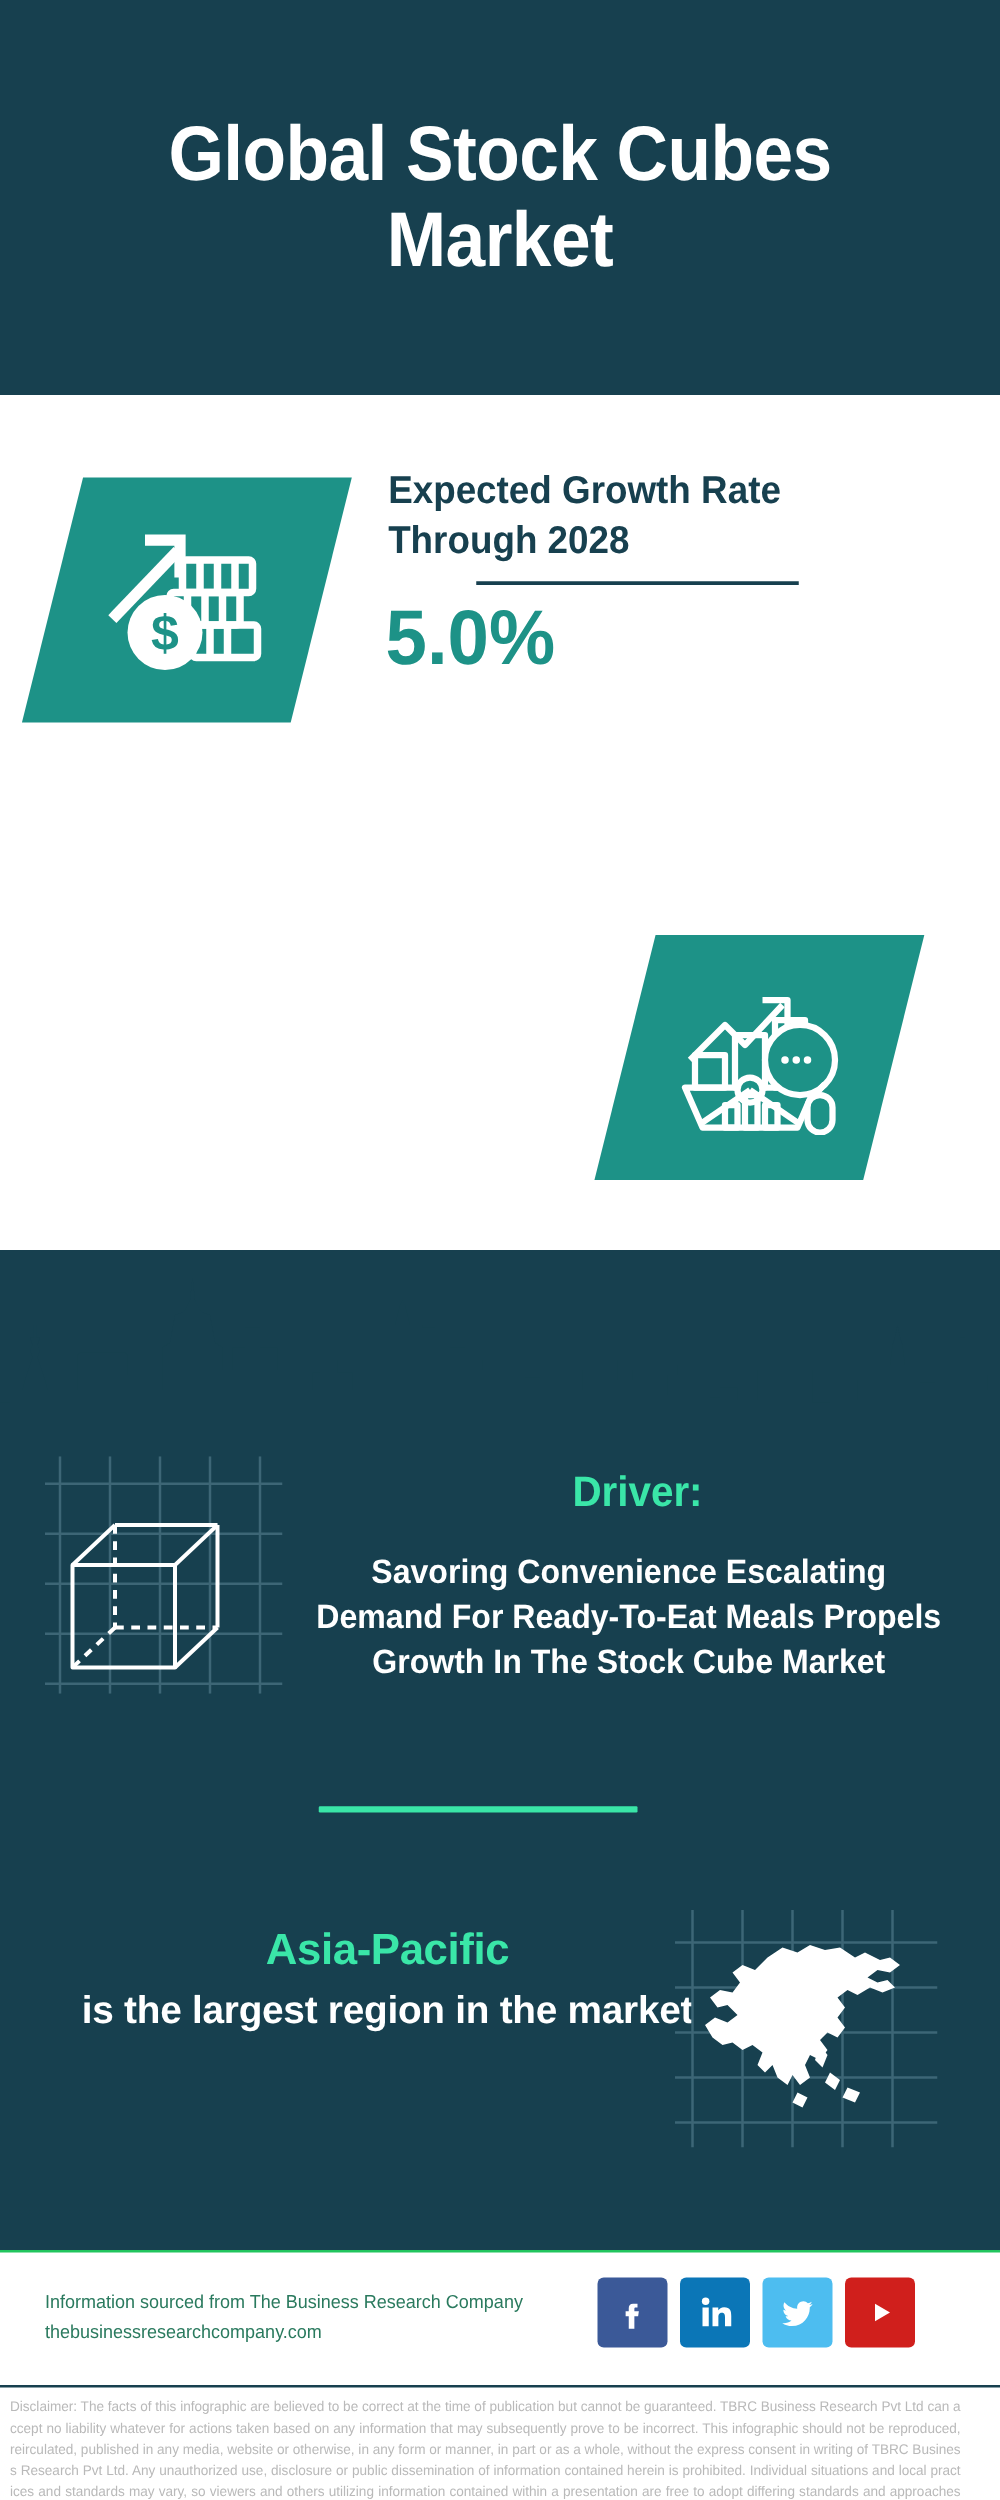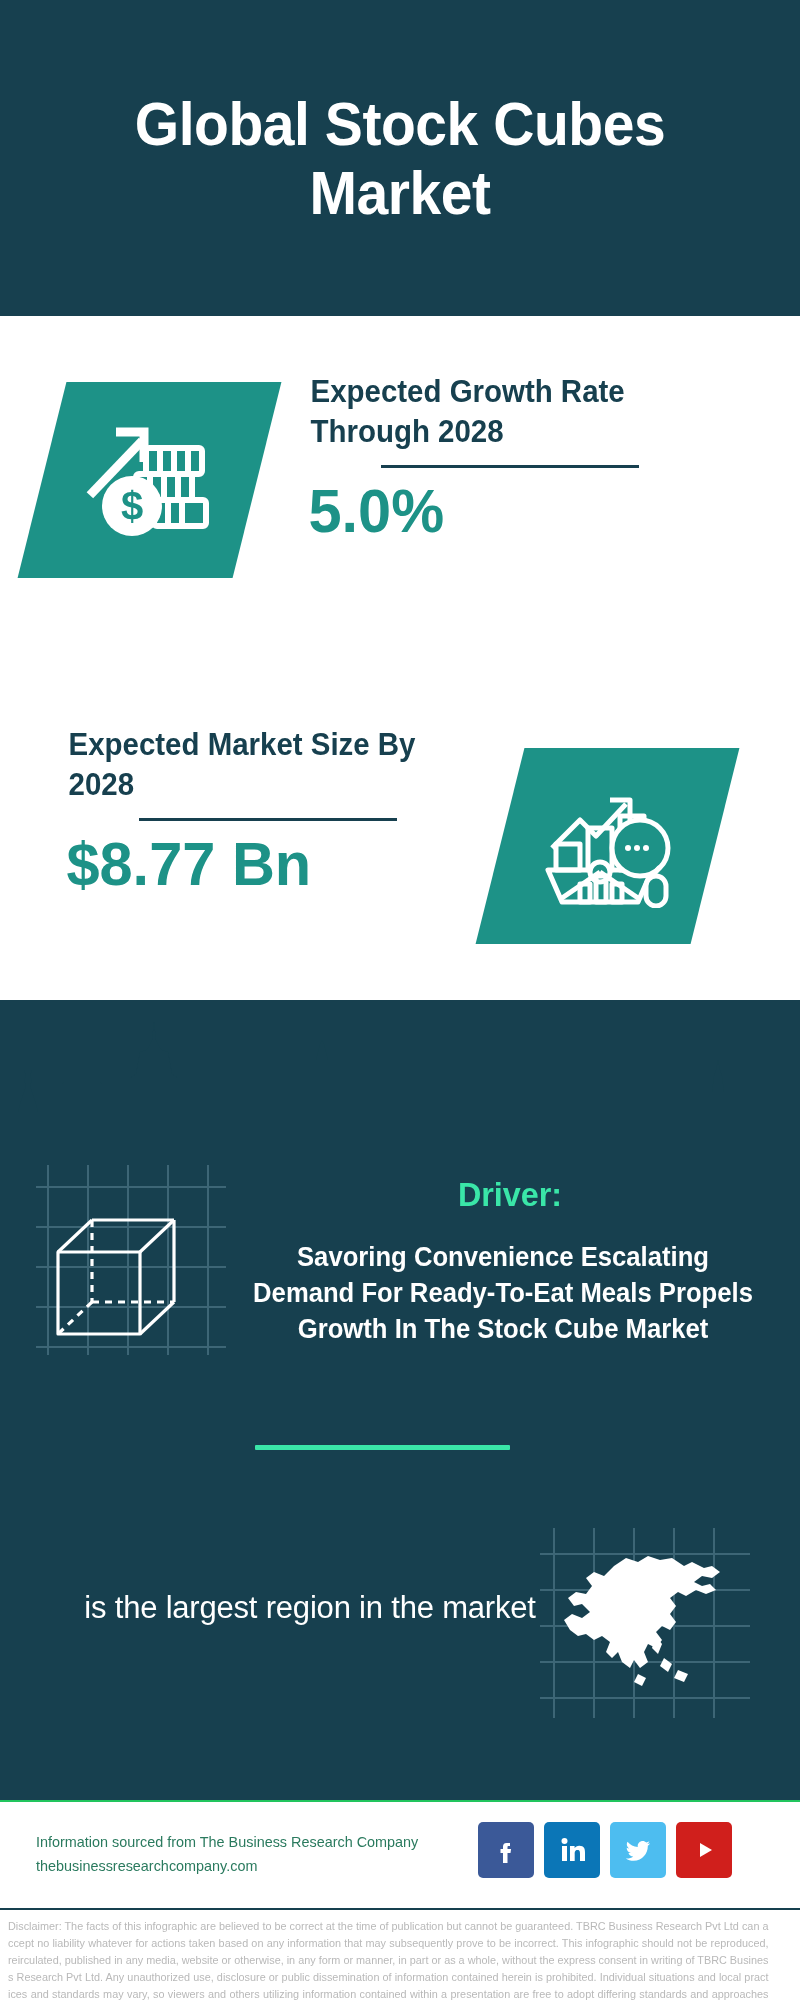--- a/index.html
+++ b/index.html
@@ -127,21 +127,21 @@
     color: #3ae6a8;
     font-size: 35px;
     font-weight: 700;
     text-align: center;
     letter-spacing: -0.3px;
   }
   .region-sub {
     position: absolute;
     color: #ffffff;
     font-size: 31px;
-    font-weight: 400;
+    font-weight: 700;
     line-height: 1.26;
     text-align: center;
     letter-spacing: -0.2px;
   }
 
   
   .footer {
     position: absolute;
     left: 0; top: 1800px;
     width: 800px; height: 110px;
@@ -224,25 +224,20 @@
       <text x="48" y="100" font-family="'Liberation Sans',sans-serif" font-size="40" font-weight="700" fill="#1d9287" text-anchor="middle">$</text>
     </svg>
   </div>
 
   <div class="stat-block" style="left:300px; top:372px; width:420px;">
     <div class="stat-label">Expected Growth Rate Through 2028</div>
     <div class="stat-rule" style="width:258px;"></div>
     <div class="stat-value">5.0%</div>
   </div>
 
-  <div class="stat-block" style="left:58px; top:725px; width:420px;">
-    <div class="stat-label">Expected Market Size By 2028</div>
-    <div class="stat-rule" style="width:258px;"></div>
-    <div class="stat-value">$8.77 Bn</div>
-  </div>
 
   <div class="para" style="left:500px; top:748px; width:215px; height:196px;">
     <svg width="136" height="124" viewBox="0 0 136 124">
       <g fill="none" stroke="#ffffff" stroke-width="5" stroke-linejoin="round">
         <polyline points="12,64 40,36 56,52 86,20"></polyline>
         <polyline points="70,16 90,16 90,36"></polyline>
         <rect x="16" y="60" width="24" height="26"></rect>
         <rect x="48" y="44" width="24" height="42"></rect>
         <rect x="80" y="32" width="24" height="54"></rect>
         <path d="M8 86 h104 l-14 32 h-76 Z"></path>
@@ -316,20 +311,21 @@
       <line x1="40" y1="94" x2="122" y2="94"></line>
       <line x1="40" y1="94" x2="6" y2="126"></line>
     </g>
   </svg>
 
   <div class="driver-title" style="left:250px; top:1175px; width:520px;">Driver:</div>
   <div class="driver-body" style="left:238px; top:1240px; width:530px;">Savoring Convenience Escalating Demand For Ready-To-Eat Meals Propels Growth In The Stock Cube Market</div>
 
   <div class="green-rule" style="left:255px; top:1445px; width:255px;"></div>
 
+  <div class="region-title" style="left:60px; top:1540px; width:500px;">Asia-Pacific</div>
   <div class="region-sub" style="left:60px; top:1588px; width:500px;">is the largest region in the market</div>
 
   <svg class="grid-bg" style="left:540px; top:1528px;" width="210" height="190" viewBox="0 0 210 190">
     <g stroke="#3d6676" stroke-width="2">
       <line x1="0" y1="26" x2="210" y2="26"></line>
       <line x1="0" y1="62" x2="210" y2="62"></line>
       <line x1="0" y1="98" x2="210" y2="98"></line>
       <line x1="0" y1="134" x2="210" y2="134"></line>
       <line x1="0" y1="170" x2="210" y2="170"></line>
       <line x1="14" y1="0" x2="14" y2="190"></line>

